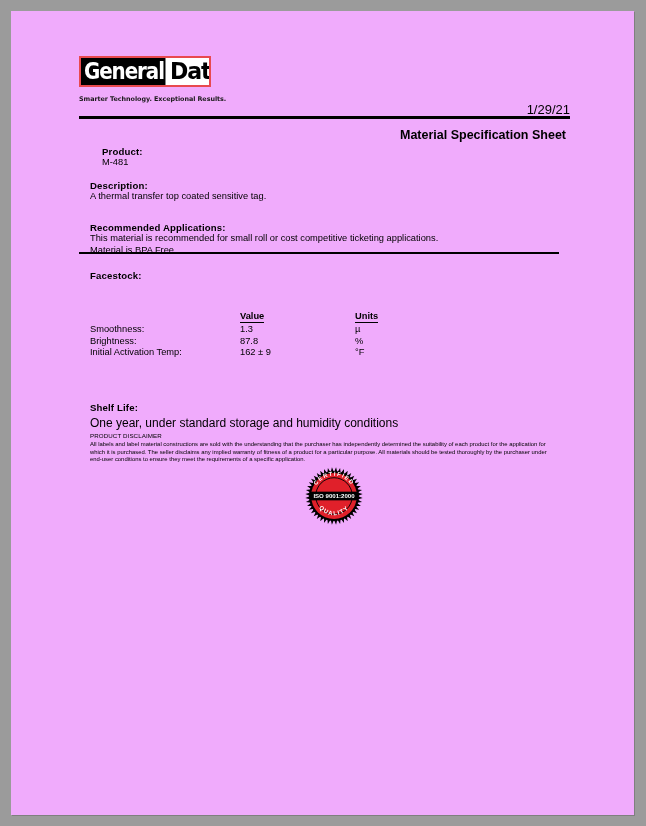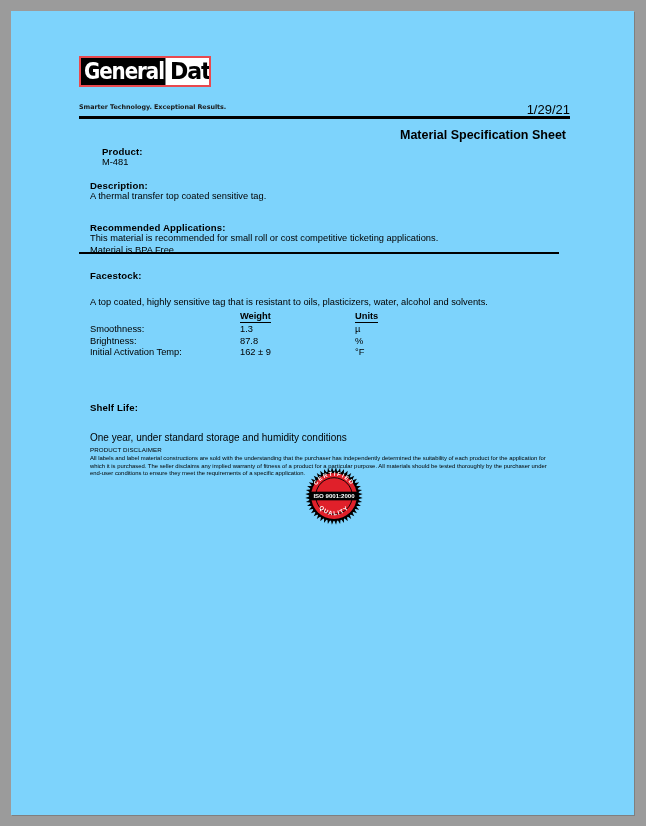--- a/index.html
+++ b/index.html
@@ -13,21 +13,21 @@
     font-family: "Liberation Sans", sans-serif;
     overflow: hidden;
   }
 
   #page {
     position: absolute;
     left: 11px;
     top: 11px;
     width: 623px;
     height: 804px;
-    background: #7dd3fc;
+    background: #f0abfc;
     box-shadow: 1px 1px 0 rgba(0,0,0,0.18);
   }
 
   
   .header-zone {
     position: absolute;
     left: 68px;
     top: 45px;
     width: 491px;
   }
@@ -72,21 +72,21 @@
     font-size: 23px;
     line-height: 27px;
     letter-spacing: -1.1px;
     padding: 0 3px 0 1px;
     flex: 1;
     transform: scaleX(0.96);
     transform-origin: left center;
     white-space: nowrap;
   }
   .logo-tagline {
-    margin-top: 16px;
+    margin-top: 8px;
     font-family: "DejaVu Sans", sans-serif;
     font-weight: bold;
     font-size: 6.4px;
     line-height: 9px;
     color: #1a1a1a;
     letter-spacing: -0.05px;
     white-space: nowrap;
   }
 
   .doc-date {
@@ -182,23 +182,23 @@
     display: inline-block;
     padding-bottom: 0px;
   }
   .col-prop { width: 150px; }
   .col-val { width: 115px; }
   .col-unit { width: 65px; }
 
   
   .blk-shelf { position: absolute; left: 0; top: 256px; }
   .shelf-value {
-    font-size: 10px;
+    font-size: 12px;
     line-height: 11.5px;
-    margin-top: 19px;
+    margin-top: 5px;
   }
   .disc-head {
     font-size: 6.2px;
     line-height: 8.5px;
     margin-top: 2px;
     color: #000;
     letter-spacing: 0.1px;
   }
   .disc-body {
     font-size: 5.9px;
@@ -256,28 +256,27 @@
     <div class="blk-recapps">
       <div class="sec-head">Recommended Applications:</div>
       <div class="sec-line">This material is recommended for small roll or cost competitive ticketing applications.</div>
       <div class="sec-line">Material is BPA Free.</div>
     </div>
 
     <div class="rule-thin"></div>
 
     <div class="blk-facestock">
       <div class="sec-head">Facestock:</div>
-      <div class="sec-line facestock-desc">A top coated, highly sensitive tag that is resistant to oils, plasticizers, water, alcohol and solvents.</div>
     </div>
 
     <table class="spec-table">
       <thead>
         <tr>
           <th class="col-prop"></th>
-          <th class="col-val"><span>Weight</span></th>
+          <th class="col-val"><span>Value</span></th>
           <th class="col-unit"><span>Units</span></th>
         </tr>
       </thead>
       <tbody>
         <tr>
           <td>Smoothness:</td>
           <td>1.3</td>
           <td>µ</td>
         </tr>
         <tr>

